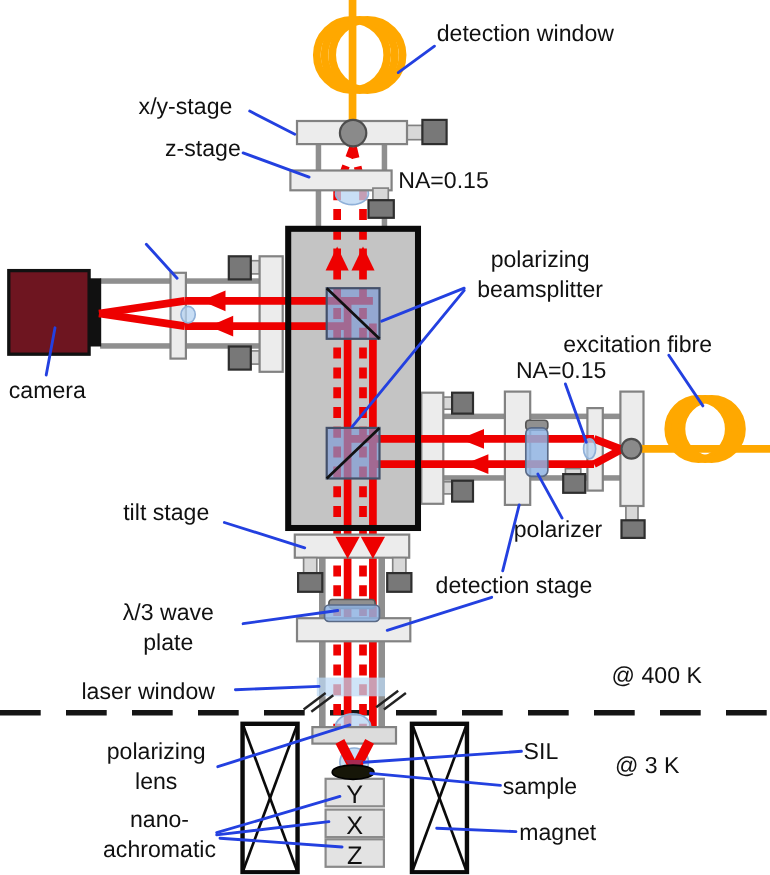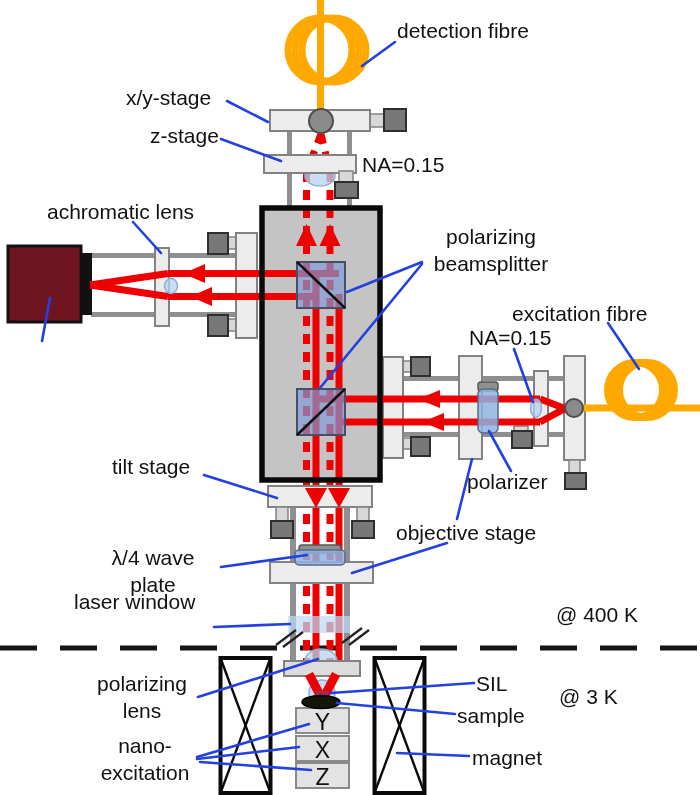--- a/index.html
+++ b/index.html
@@ -224,51 +224,51 @@
     <path class="leader" d="M198,697 L318,659"></path>
     <path class="leader" d="M474,683 L331,693"></path>
     <path class="leader" d="M455,714 L337,703"></path>
     <path class="leader" d="M469,756 L397,753"></path>
     <path class="leader" d="M197,757 L309,724"></path>
     <path class="leader" d="M197,759 L299,747"></path>
     <path class="leader" d="M200,762 L311,770"></path>
   </g>
 </svg>
 
-<div class="lbl" style="left:397px;top:17px">detection fibre</div>
+<div class="lbl" style="left:397px;top:17px">detection window</div>
 <div class="lbl" style="left:126px;top:84px">x/y-stage</div>
 <div class="lbl" style="left:150px;top:122px">z-stage</div>
 <div class="lbl" style="left:362px;top:151px">NA=0.15</div>
-<div class="lbl" style="left:47px;top:198px">achromatic lens</div>
 <div class="lbl center" style="left:0px;top:342px;width:86px">
+  <div>camera</div>
 </div>
 <div class="lbl center" style="left:421px;top:223px;width:140px">
   <div>polarizing</div>
   <div>beamsplitter</div>
 </div>
 <div class="lbl" style="left:512px;top:300px">excitation fibre</div>
 <div class="lbl" style="left:469px;top:324px">NA=0.15</div>
 <div class="lbl" style="left:467px;top:468px">polarizer</div>
-<div class="lbl" style="left:396px;top:519px">objective stage</div>
+<div class="lbl" style="left:396px;top:519px">detection stage</div>
 <div class="lbl" style="left:112px;top:453px">tilt stage</div>
 <div class="lbl center" style="left:103px;top:544px;width:100px">
-  <div>λ/4 wave</div>
+  <div>λ/3 wave</div>
   <div>plate</div>
 </div>
-<div class="lbl" style="left:74px;top:588px">laser window</div>
+<div class="lbl" style="left:74px;top:615px">laser window</div>
 <div class="lbl" style="left:556px;top:601px">@ 400 K</div>
 <div class="lbl" style="left:559px;top:683px">@ 3 K</div>
 <div class="lbl center" style="left:92px;top:670px;width:100px">
   <div>polarizing</div>
   <div>lens</div>
 </div>
 <div class="lbl" style="left:476px;top:670px">SIL</div>
 <div class="lbl" style="left:457px;top:702px">sample</div>
 <div class="lbl" style="left:472px;top:744px">magnet</div>
 <div class="lbl center" style="left:83px;top:732px;width:124px">
   <div>nano-</div>
-  <div>excitation</div>
+  <div>achromatic</div>
 </div>
 <div class="axis-letter" style="left:296px;top:709px">Y</div>
 <div class="axis-letter" style="left:296px;top:737px">X</div>
 <div class="axis-letter" style="left:296px;top:764px">Z</div>
 
 </div>
 
 </body></html>

